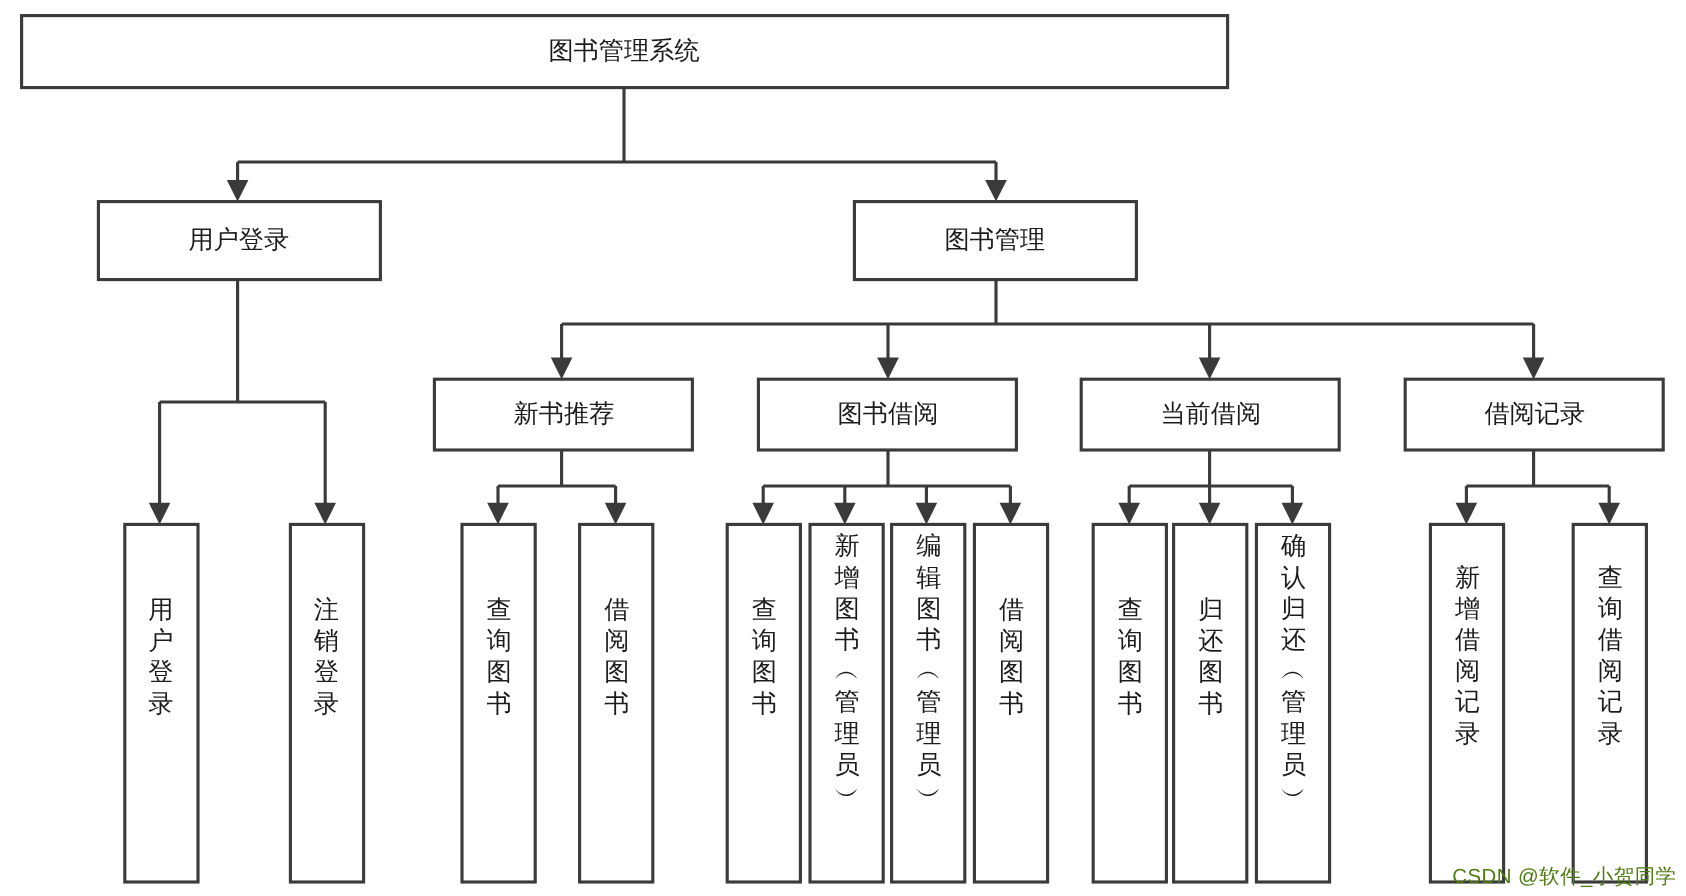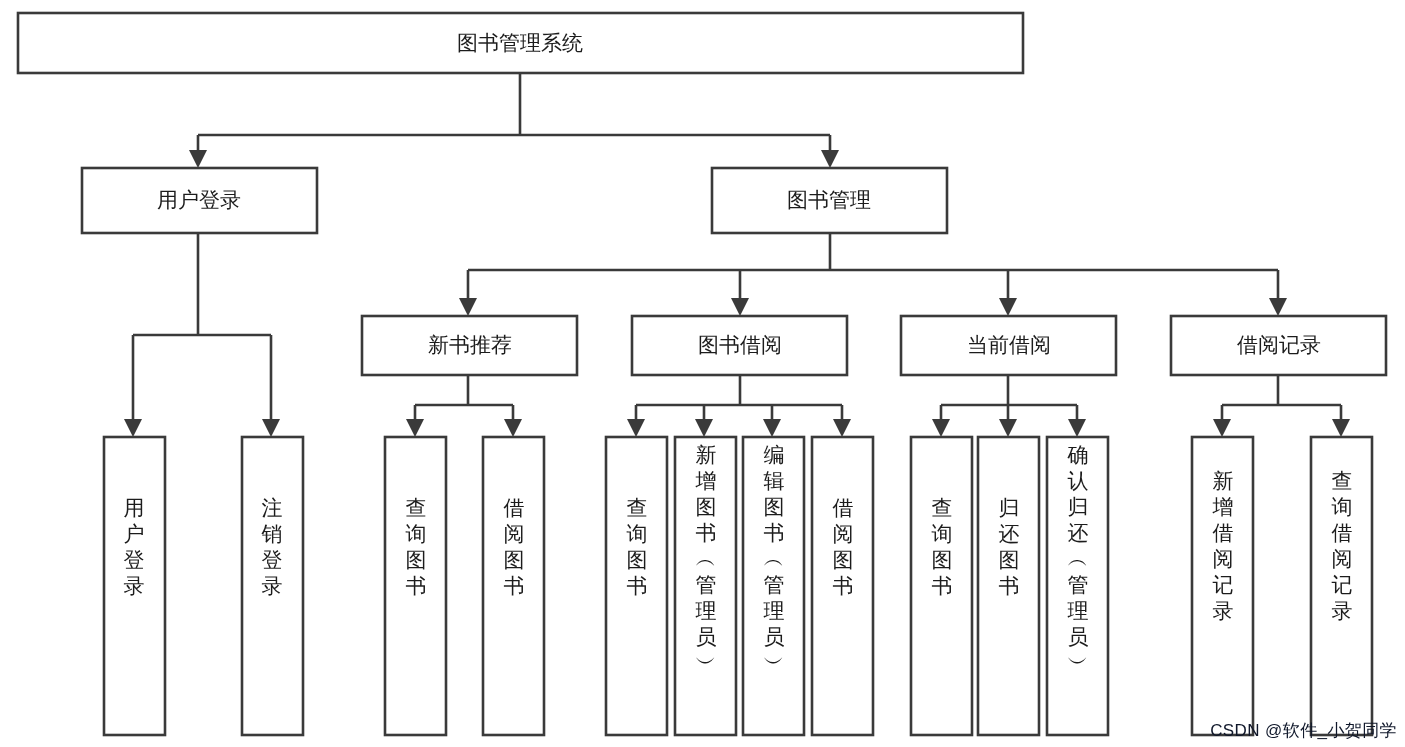--- a/index.html
+++ b/index.html
@@ -54,21 +54,21 @@
     font-size: 21px;
     fill: #1c1c1c;
     text-anchor: middle;
   }
   .watermark {
     position: absolute;
     right: 8px;
     bottom: 5px;
     font-family: "Liberation Sans", "DejaVu Sans", sans-serif;
     font-size: 17px;
-    color: #0f172a;
+    color: #4d7c0f;
     letter-spacing: 0.4px;
     white-space: nowrap;
     user-select: none;
     text-align: center;
   }
 </style>
 </head>
 <body>
 
 <div id="diagram-root">

